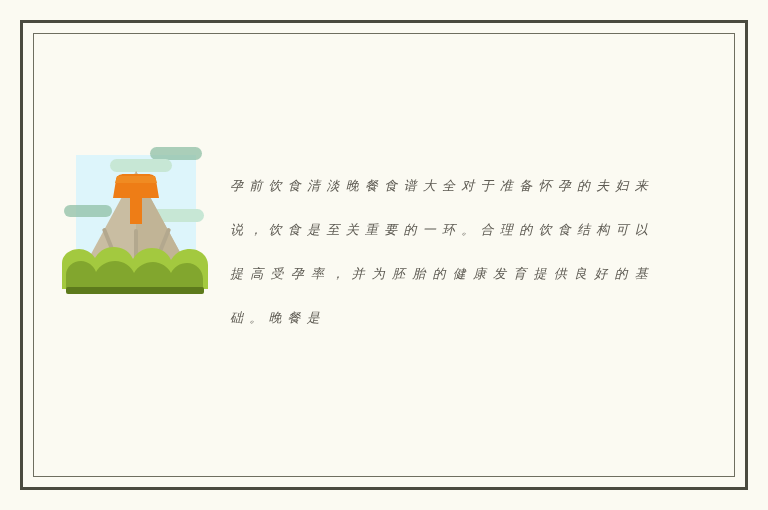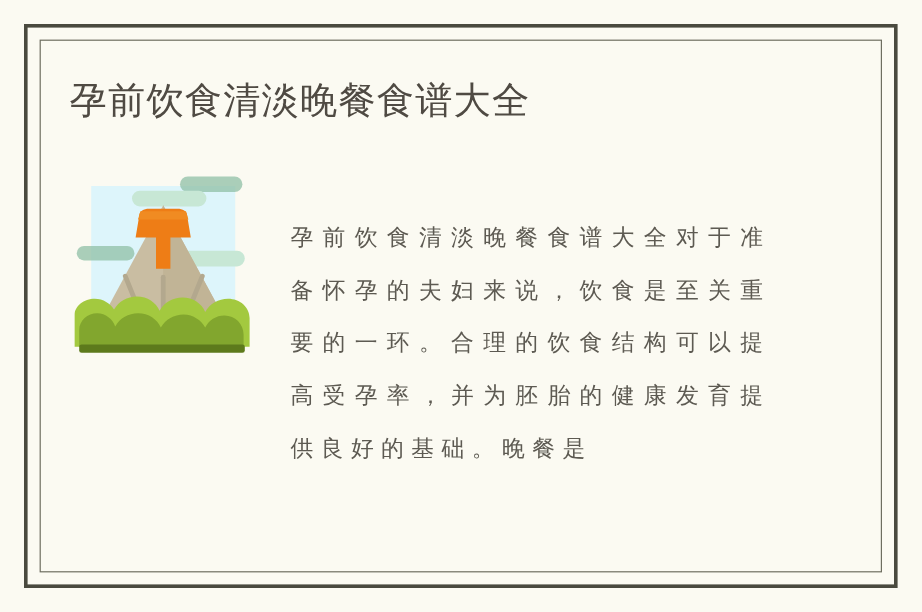--- a/index.html
+++ b/index.html
@@ -75,39 +75,39 @@
   .illo svg { display: block; width: 148px; height: 158px; }
 
   
   .article {
     position: absolute;
     left: 172px;
     top: 22px;
     width: 424px;
   }
   .article p {
-    margin: 12px;
+    margin: 0;
     font-family: "DejaVu Sans", "Liberation Sans", sans-serif;
-    font-size: 19px;
+    font-size: 13px;
     line-height: 44px;
     letter-spacing: 6.2px;
     color: #5d5a52;
     text-align: justify;
     text-align-last: left;
+    font-style: italic;
   }
 </style>
 </head>
 <body>
 
 <div id="page">
 
   <div class="frame-outer"></div>
   <div class="frame-inner"></div>
 
-  <div class="title">孕前饮食清淡晚餐食谱大全</div>
 
   <div class="content">
 
     <div class="illo">
       <svg viewBox="0 0 148 158" xmlns="http://www.w3.org/2000/svg" aria-hidden="true">
 
         <rect x="14" y="10" width="120" height="134" fill="#ddf5fb"></rect>
 
         <rect x="88" y="2" width="52" height="13" rx="6.5" fill="#8fbfa5" opacity="0.75"></rect>
         <rect x="48" y="14" width="62" height="13" rx="6.5" fill="#c7e7d5"></rect>

